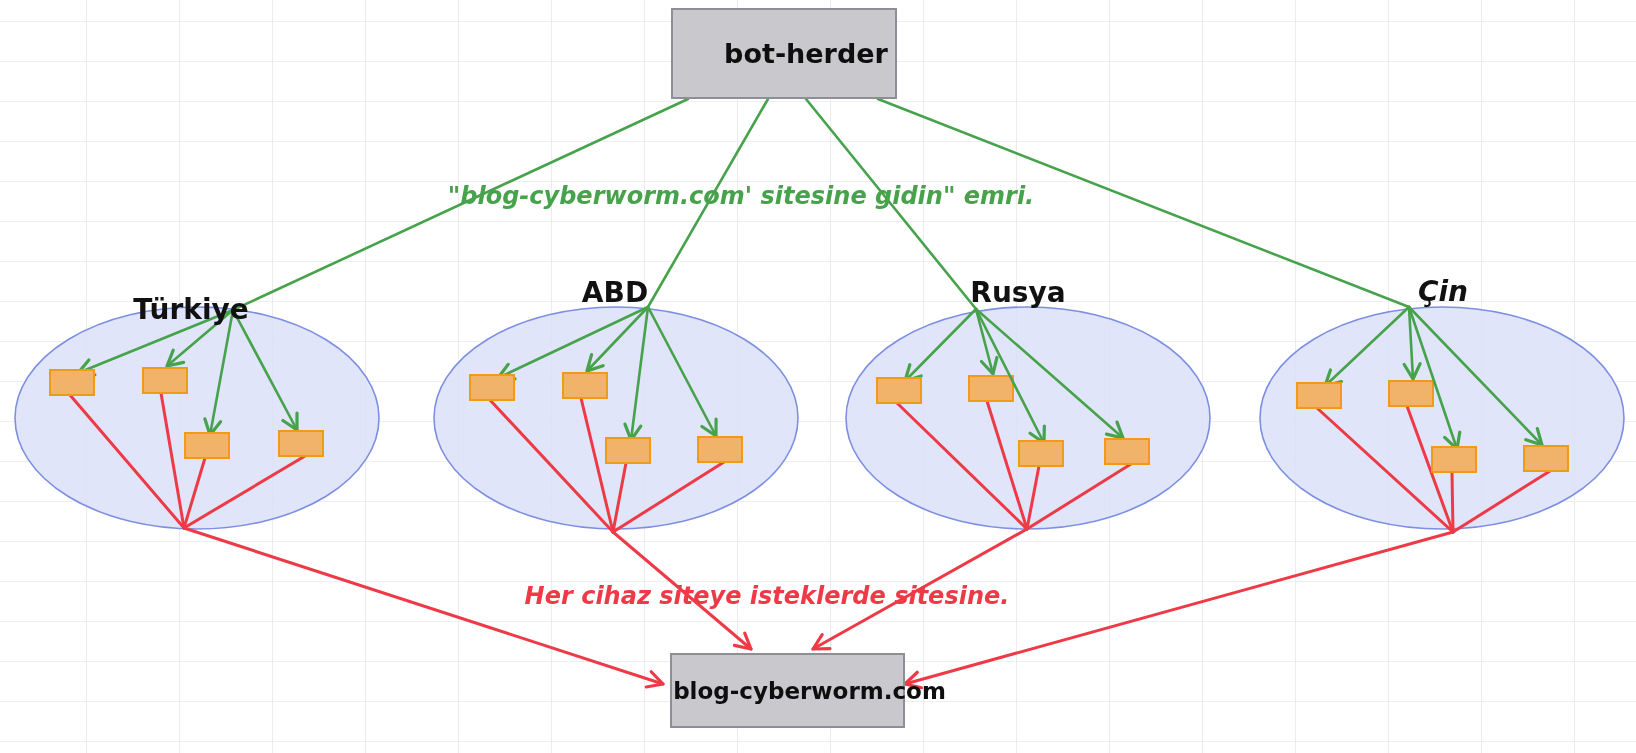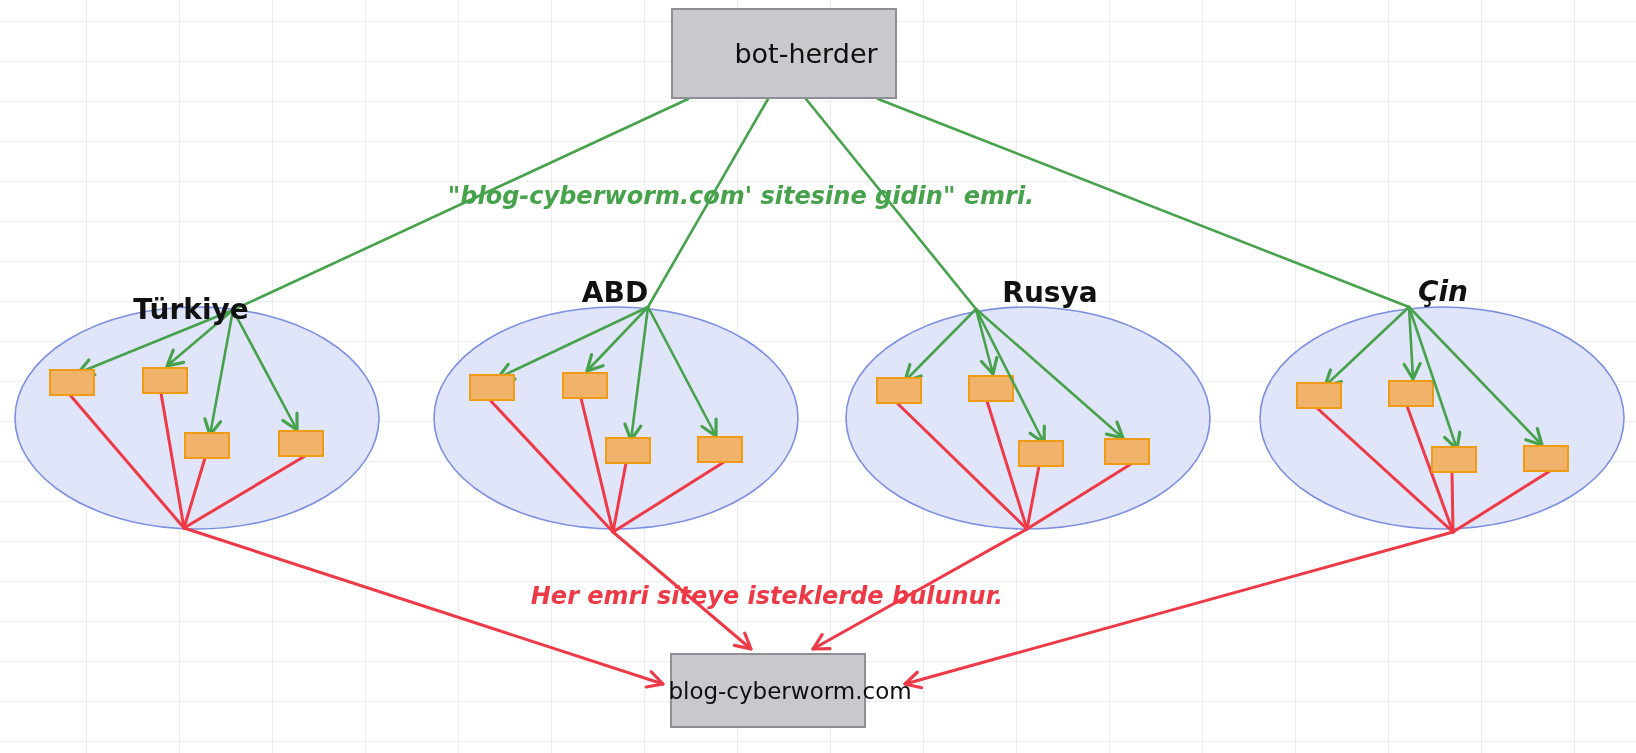--- a/index.html
+++ b/index.html
@@ -14,24 +14,24 @@
       linear-gradient(to right, #ececf0 1px, transparent 1px),
       linear-gradient(to bottom, #efeff2 1px, transparent 1px);
     background-size:93px 40px;
     background-position:-7px -19px;
   }
   #diagram-svg{position:absolute;left:0;top:0;width:1636px;height:753px;}
   .node{
     position:absolute;display:flex;align-items:center;justify-content:center;
     background:var(--node-fill,#c9c9cd);
     border:2px solid var(--node-border,#8e8e96);
-    color:#0e0e0e;font-weight:normal;box-sizing:border-box;white-space:nowrap;padding-left:44px;
+    color:#0e0e0e;font-weight:bold;box-sizing:border-box;white-space:nowrap;padding-left:44px;
   }
   .herder{left:671px;top:8px;width:226px;height:91px;font-size:27px;}
-  .site{left:670px;top:653px;width:196px;height:75px;font-size:23px;}
+  .site{left:670px;top:653px;width:235px;height:75px;font-size:23px;}
   .annot{
     position:absolute;transform:translate(-50%,-50%);
     font-style:italic;font-weight:bold;font-size:24px;white-space:nowrap;
   }
   .annot.green{left:741px;top:196px;color:var(--green,#46a24b);}
   .annot.red{left:767px;top:596px;color:var(--red,#ee3a46);}
   .country-label{
     position:absolute;transform:translate(-50%,-50%);
     font-weight:bold;font-size:28px;color:#111;white-space:nowrap;
   }
@@ -113,21 +113,21 @@
 
   <div class="node herder">
     <span>bot-herder</span>
   </div>
 
   <div class="node site">
     <span>blog-cyberworm.com</span>
   </div>
 
   <div class="annot green">"blog-cyberworm.com' sitesine gidin" emri.</div>
-  <div class="annot red">Her emri siteye isteklerde bulunur.</div>
+  <div class="annot red">Her cihaz siteye isteklerde sitesine.</div>
 
   <div id="country-labels">
       <div class="country-label" style="left: 191px; top: 309px;">Türkiye</div>
       <div class="country-label" style="left: 615px; top: 292px;">ABD</div>
-      <div class="country-label" style="left: 1050px; top: 292px; text-align: right;">Rusya</div>
+      <div class="country-label" style="left: 1018px; top: 292px; text-align: right;">Rusya</div>
       <div class="country-label" style="left: 1443px; top: 291px; font-style: italic;">Çin</div>
     </div>
 </div>
 
 </body></html>

